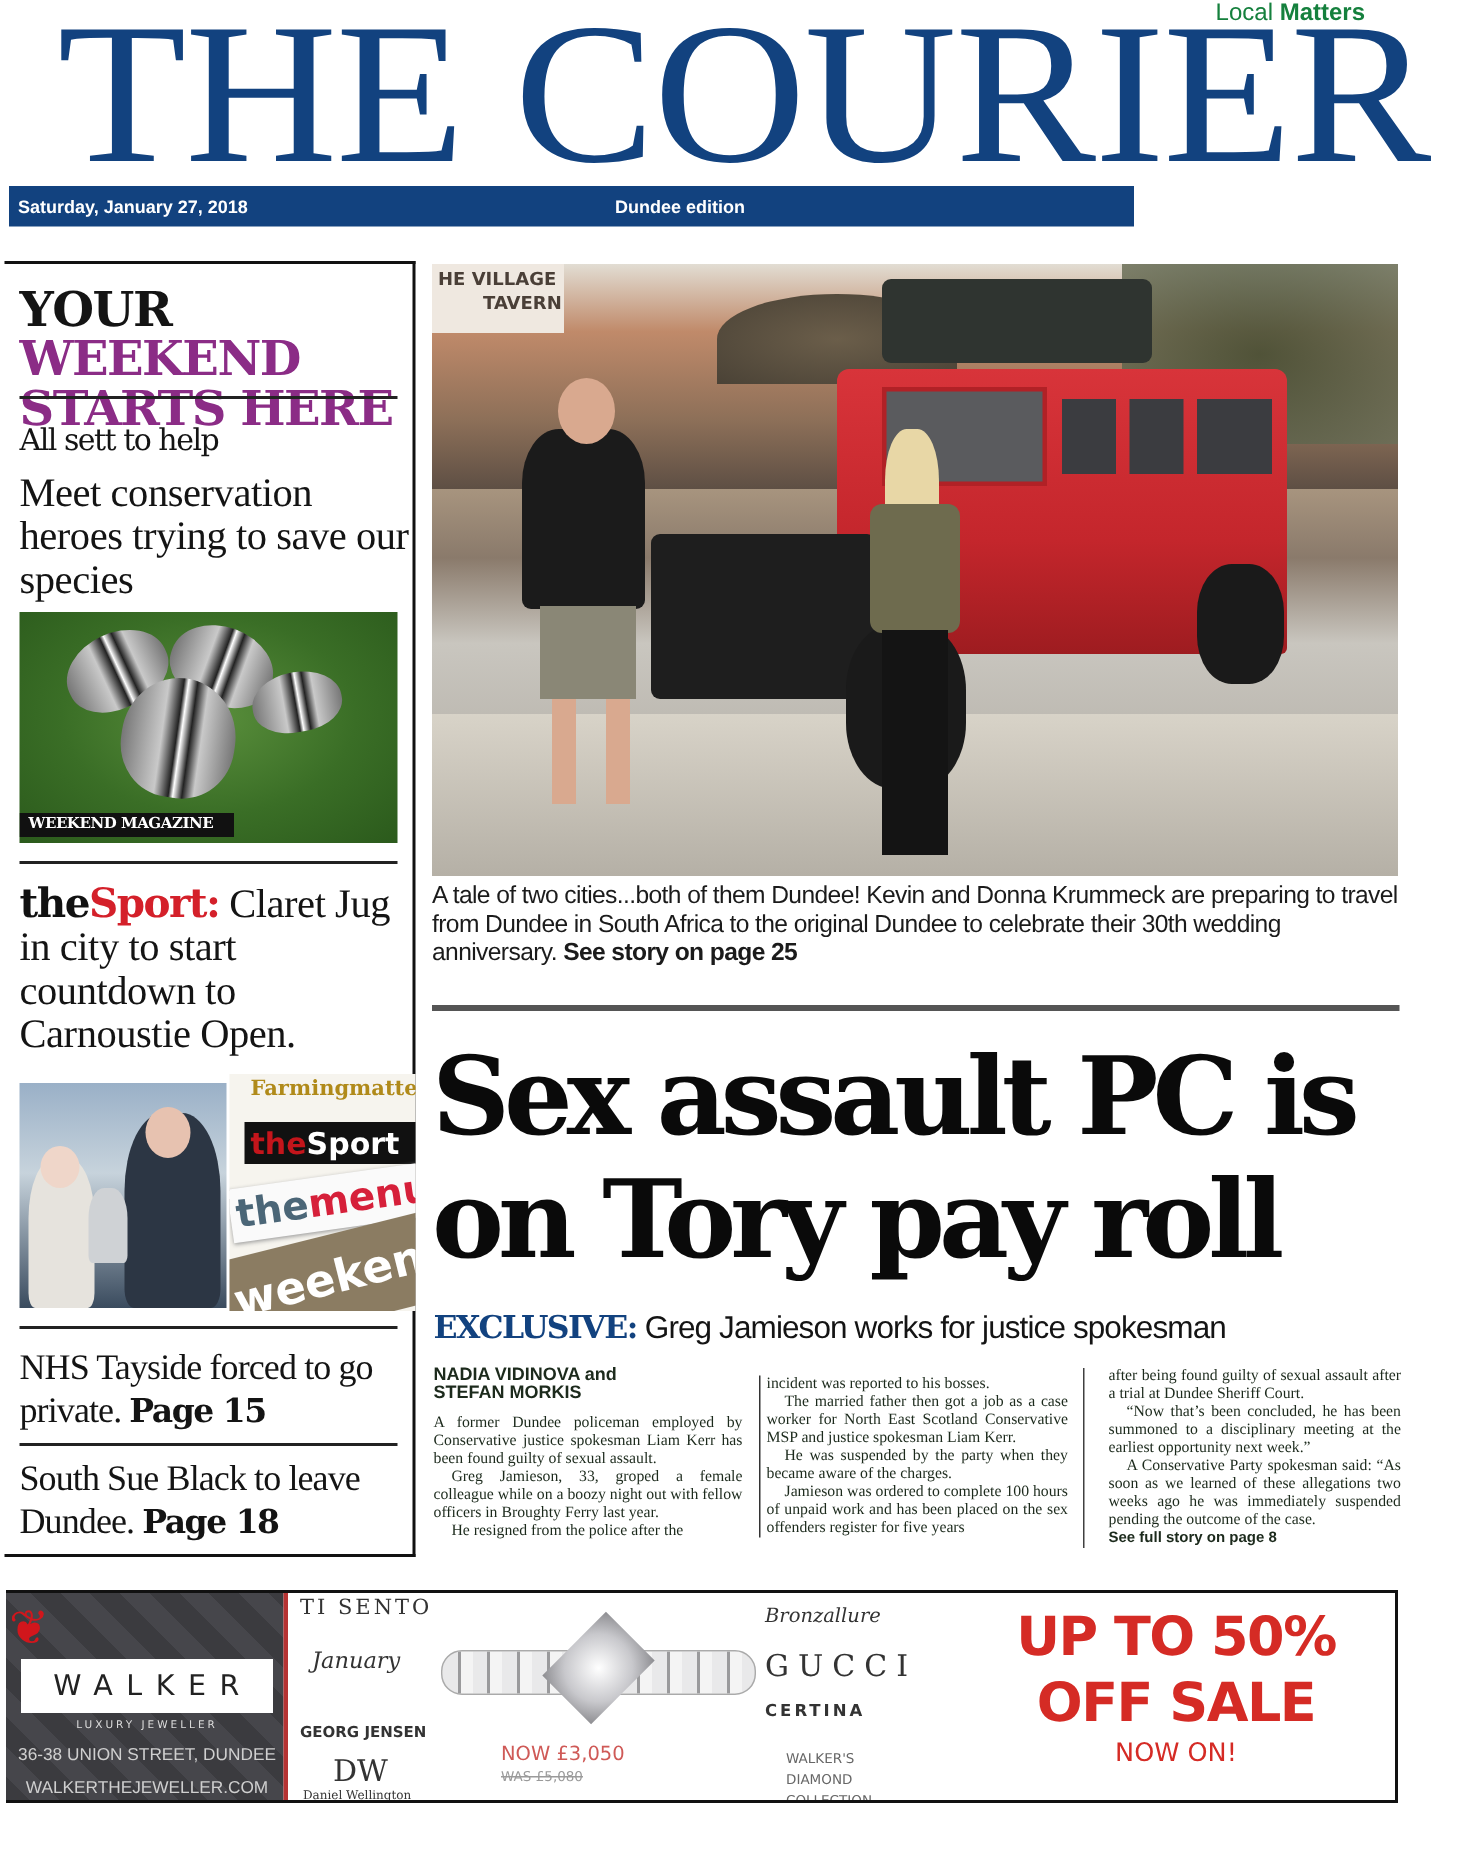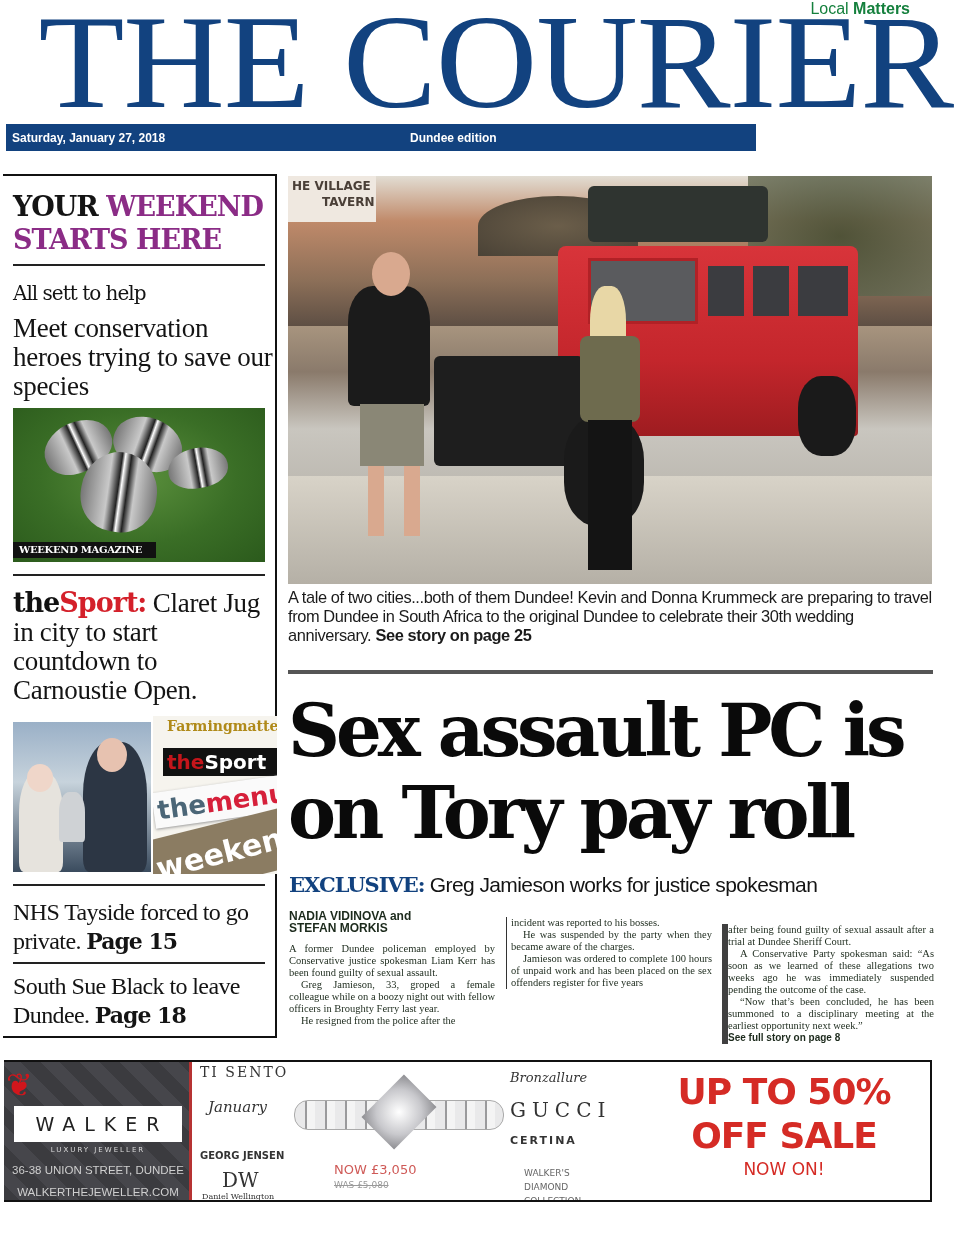--- a/index.html
+++ b/index.html
@@ -8,21 +8,21 @@
   
   .masthead { position: absolute; left: 14px; top: 0; width: 920px; height: 124px; }
   .masthead-title { position: absolute; left: 4px; top: 2px; width: 910px; text-align: center; font-family: "Liberation Serif", serif; font-size: 134px; line-height: 120px; color: #12427f; letter-spacing: -1px; transform: scaleX(1.05); transform-origin: left top; white-space: nowrap; font-weight: normal; }
   .tagline { position: absolute; right: 24px; top: 0; font-family: "Liberation Sans", sans-serif; font-size: 16px; color: #15803d; }
   .tagline b { font-weight: bold; }
   .dateline { position: absolute; left: 6px; top: 124px; width: 750px; height: 27px; background: #12427f; color: #fff; font-family: "Liberation Sans", sans-serif; font-weight: bold; font-size: 12px; }
   .dateline span { position: absolute; top: 7px; }
 
   
   .left-box { position: absolute; left: 3px; top: 174px; width: 274px; height: 864px; border: 2px solid #111; border-left: none; }
-  .promo-head { position: absolute; left: 10px; top: 14px; font-family: "DejaVu Serif", serif; font-weight: bold; font-size: 27px; line-height: 33px; letter-spacing: -1px; }
+  .promo-head { position: absolute; left: 10px; top: 14px; font-family: "DejaVu Serif", serif; font-weight: bold; font-size: 32px; line-height: 33px; letter-spacing: -1px; }
   .promo-head .purple { color: #8b2c86; }
   .rule { position: absolute; left: 10px; width: 252px; height: 2px; background: #222; }
   .story-h { position: absolute; left: 10px; font-family: "DejaVu Serif", serif; font-weight: normal; font-size: 20px; letter-spacing: -1px; line-height: 34px; }
   .story-t { position: absolute; left: 10px; width: 262px; font-family: "Liberation Serif", serif; font-size: 27px; line-height: 29px; letter-spacing: -0.3px; }
   .photo { position: absolute; overflow: hidden; }
   .badgers { left: 10px; top: 232px; width: 252px; height: 154px; background: radial-gradient(ellipse at 50% 45%, #5a8f3c 0%, #3a6e26 55%, #2b5a1c 100%); }
   .badger { position: absolute; border-radius: 50% 50% 45% 45%; background: linear-gradient(90deg, #777 0%, #c9c9c9 35%, #222 48%, #fff 52%, #222 60%, #c9c9c9 70%, #777 100%); }
   .mag-label { position: absolute; left: 0; bottom: 4px; height: 16px; background: #111; color: #fff; font-family: "DejaVu Serif", serif; font-weight: bold; font-size: 10px; line-height: 16px; padding: 0 14px 0 6px; letter-spacing: -0.3px; }
   .sport-head .the { color: #111; }
   .sport-head .sport { color: #d4202a; }
@@ -37,21 +37,21 @@
   .caption b { font-weight: bold; }
   .thick-rule { position: absolute; left: 288px; top: 670px; width: 645px; height: 4px; background: #555; }
 
   .headline { position: absolute; left: 288px; top: 690px; width: 650px; font-family: "DejaVu Serif", serif; font-weight: bold; font-size: 72px; line-height: 82px; letter-spacing: -4px; color: #0a0a0a; }
   .subhead { position: absolute; left: 289px; top: 872px; width: 650px; font-family: "Liberation Sans", sans-serif; font-size: 21px; line-height: 26px; letter-spacing: -0.6px; }
   .subhead b { color: #12427f; font-family: "DejaVu Serif", serif; letter-spacing: -1px; }
 
   .cols { position: absolute; top: 910px; font-family: "Liberation Serif", serif; font-size: 10.5px; line-height: 12px; color: #1c2a1c; text-align: justify; }
   .col1 { left: 289px; width: 206px; }
   .col2 { left: 506px; width: 206px; border-left: 1px solid #333; padding-left: 4px; top: 917px; }
-  .col3 { left: 722px; width: 212px; border-left: 6px solid #404040; padding-left: 0; top: 912px; margin-top: 12px; }
+  .col3 { left: 722px; width: 212px; border-left: 1px solid #404040; padding-left: 16px; top: 912px; }
   .byline { font-family: "Liberation Sans", sans-serif; font-weight: bold; font-size: 12px; line-height: 12px; margin-bottom: 9px; }
   .cols p { text-indent: 0; }
   .cols p.ind { text-indent: 12px; }
   .cols .more { font-family: "Liberation Sans", sans-serif; font-weight: bold; font-size: 10px; }
 
   
   .ad { position: absolute; left: 4px; top: 1060px; width: 928px; height: 142px; border: 2px solid #111; border-left: none; overflow: hidden; background: #fff; }
   .ad-walker { position: absolute; left: 0; top: 0; width: 188px; height: 142px; background: repeating-linear-gradient(45deg, #3b3b3f 0 14px, #46464b 14px 28px); border-right: 3px solid #b63333; }
   .bow { position: absolute; left: 2px; top: 6px; width: 58px; height: 34px; color: #d1161c; font-size: 32px; line-height: 34px; }
   .walker-box { position: absolute; left: 10px; top: 44px; width: 168px; height: 36px; background: #fff; text-align: center; font-family: "DejaVu Sans", sans-serif; font-size: 19px; letter-spacing: 9px; line-height: 36px; color: #222; padding-left: 8px; }
@@ -173,27 +173,28 @@
   <div class="byline">
     <div>NADIA VIDINOVA and</div>
     <div>STEFAN MORKIS</div>
   </div>
   <p>A former Dundee policeman employed by Conservative justice spokesman Liam Kerr has been found guilty of sexual assault.</p>
   <p class="ind">Greg Jamieson, 33, groped a female colleague while on a boozy night out with fellow officers in Broughty Ferry last year.</p>
   <p class="ind">He resigned from the police after the</p>
 </div>
 <div class="cols col2">
   <p>incident was reported to his bosses.</p>
+  <p class="ind">The married father then got a job as a case worker for North East Scotland Conservative MSP and justice spokesman Liam Kerr.</p>
   <p class="ind">He was suspended by the party when they became aware of the charges.</p>
   <p class="ind">Jamieson was ordered to complete 100 hours of unpaid work and has been placed on the sex offenders register for five years</p>
 </div>
 <div class="cols col3">
   <p>after being found guilty of sexual assault after a trial at Dundee Sheriff Court.</p>
+  <p class="ind">“Now that’s been concluded, he has been summoned to a disciplinary meeting at the earliest opportunity next week.”</p>
   <p class="ind">A Conservative Party spokesman said: “As soon as we learned of these allegations two weeks ago he was immediately suspended pending the outcome of the case.</p>
-  <p class="ind">“Now that’s been concluded, he has been summoned to a disciplinary meeting at the earliest opportunity next week.”</p>
   <p class="more">See full story on page 8</p>
 </div>
 
 <div class="ad">
   <div class="ad-walker">
     <div class="bow">❦</div>
     <div class="walker-box">WALKER</div>
     <div class="walker-sub">LUXURY JEWELLER</div>
     <div class="walker-addr">36-38 UNION STREET, DUNDEE</div>
     <div class="walker-url">WALKERTHEJEWELLER.COM</div>

